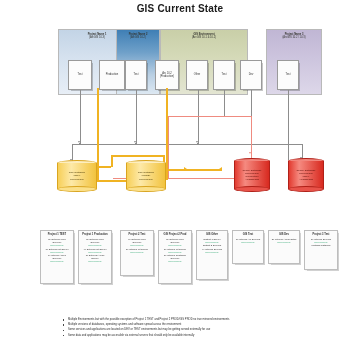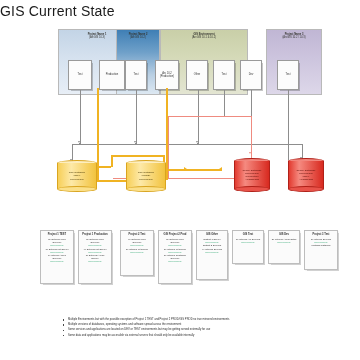--- a/index.html
+++ b/index.html
@@ -7,21 +7,21 @@
     width:360px;height:360px;overflow:hidden;
     background:#ffffff;
     font-family:"Liberation Sans", sans-serif;
     color:#222;
   }
   #canvas{position:relative;width:360px;height:360px;}
 
   
   .title{
     position:absolute;left:0;top:3px;width:360px;
-    text-align:left;font-size:14px;font-weight:normal;color:#1b1b1b;
+    text-align:center;font-size:10px;font-weight:bold;color:#1b1b1b;
     letter-spacing:.2px;
   }
 
   
   .panel{position:absolute;border:1px solid #b9b9b9;box-sizing:border-box;}
   .panel-hdr{
     text-align:center;font-size:2.6px;line-height:3.4px;color:#33332e;
     padding-top:3px;font-weight:bold;
   }
   .panel-hdr .l2{font-weight:normal;}

